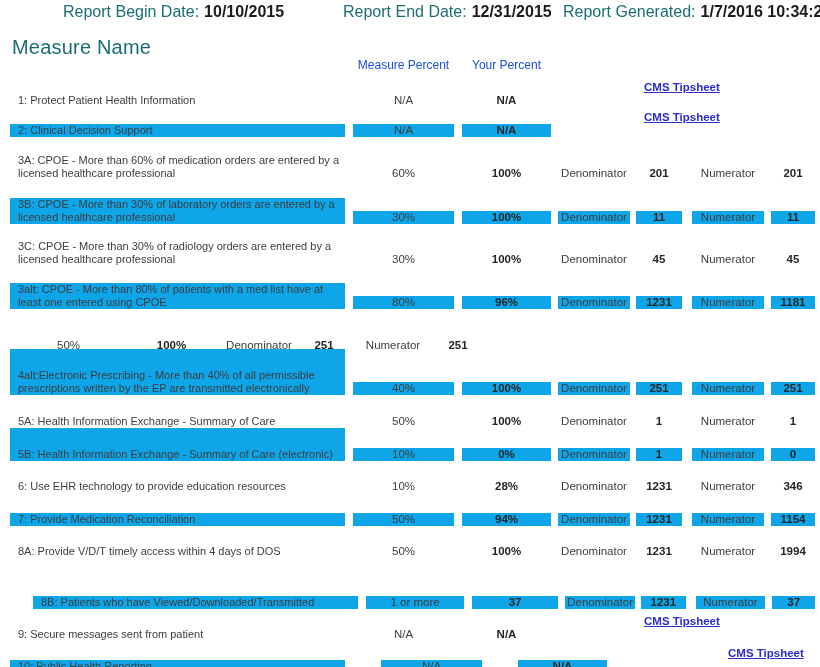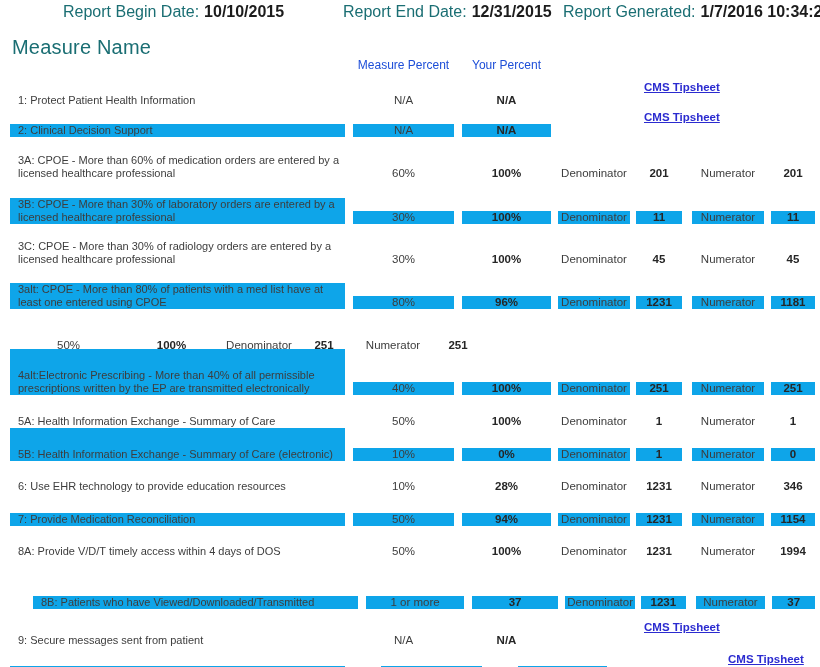--- a/index.html
+++ b/index.html
@@ -169,21 +169,21 @@
       </div>
       <div class="row" style="height: 27px; margin-bottom: 6px;">
         <div class="cell c-name">8A: Provide V/D/T timely access within 4 days of DOS</div>
         <div class="cell c-meas">50%</div>
         <div class="cell c-your">100%</div>
         <div class="cell c-dlab">Denominator</div>
         <div class="cell c-dval">1231</div>
         <div class="cell c-nlab">Numerator</div>
         <div class="cell c-nval">1994</div>
       </div>
-      <div class="row" style="height: 45px; margin-bottom: 11px; padding-left: 23px;">
+      <div class="row" style="height: 45px; margin-bottom: 5px; padding-left: 23px;">
         <div class="cell c-name chip">8B: Patients who have Viewed/Downloaded/Transmitted</div>
         <div class="cell c-meas chip">1 or more</div>
         <div class="cell c-your chip">37</div>
         <div class="cell c-dlab chip">Denominator</div>
         <div class="cell c-dval chip">1231</div>
         <div class="cell c-nlab chip">Numerator</div>
         <div class="cell c-nval chip">37</div>
       </div>
       <div class="row" style="height: 27px; margin-bottom: 5px;">
         <div class="cell c-name">9: Secure messages sent from patient</div>

